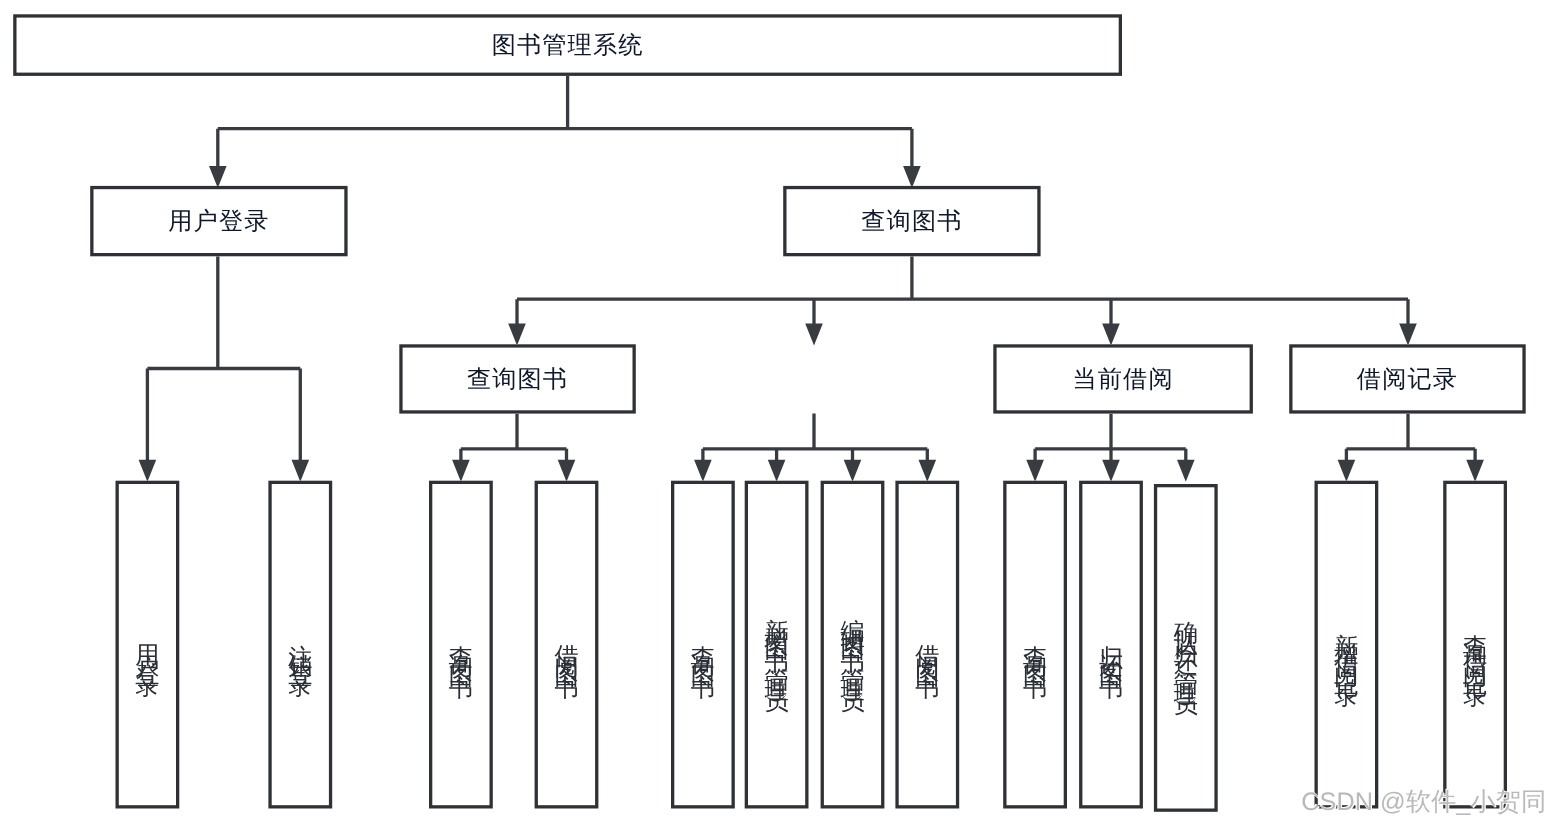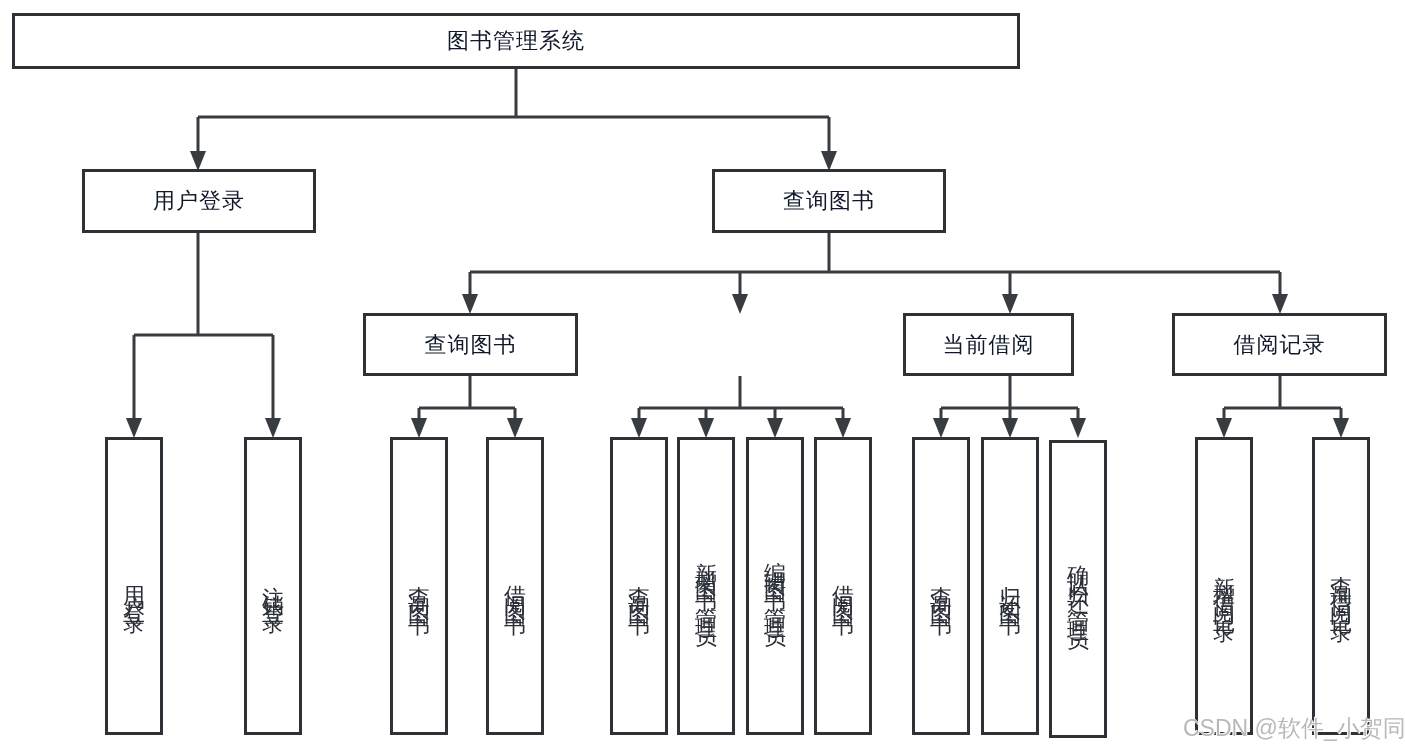--- a/index.html
+++ b/index.html
@@ -112,21 +112,21 @@
   <div class="box" style="left:82px;top:169px;width:234px;height:64px">
     <span class="h-label">用户登录</span>
   </div>
   <div class="box" style="left:712px;top:169px;width:234px;height:64px">
     <span class="h-label">查询图书</span>
   </div>
 
   <div class="box" style="left:363px;top:313px;width:215px;height:63px">
     <span class="h-label">查询图书</span>
   </div>
-  <div class="box" style="left:903px;top:313px;width:171px;height:63px">
+  <div class="box" style="left:903px;top:313px;width:236px;height:63px">
     <span class="h-label">当前借阅</span>
   </div>
   <div class="box" style="left:1172px;top:313px;width:215px;height:63px">
     <span class="h-label">借阅记录</span>
   </div>
 
   <div class="box" style="left:105px;top:437px;width:58px;height:298px">
     <span class="v-label">用户登录</span>
   </div>
   <div class="box" style="left:244px;top:437px;width:58px;height:298px">

